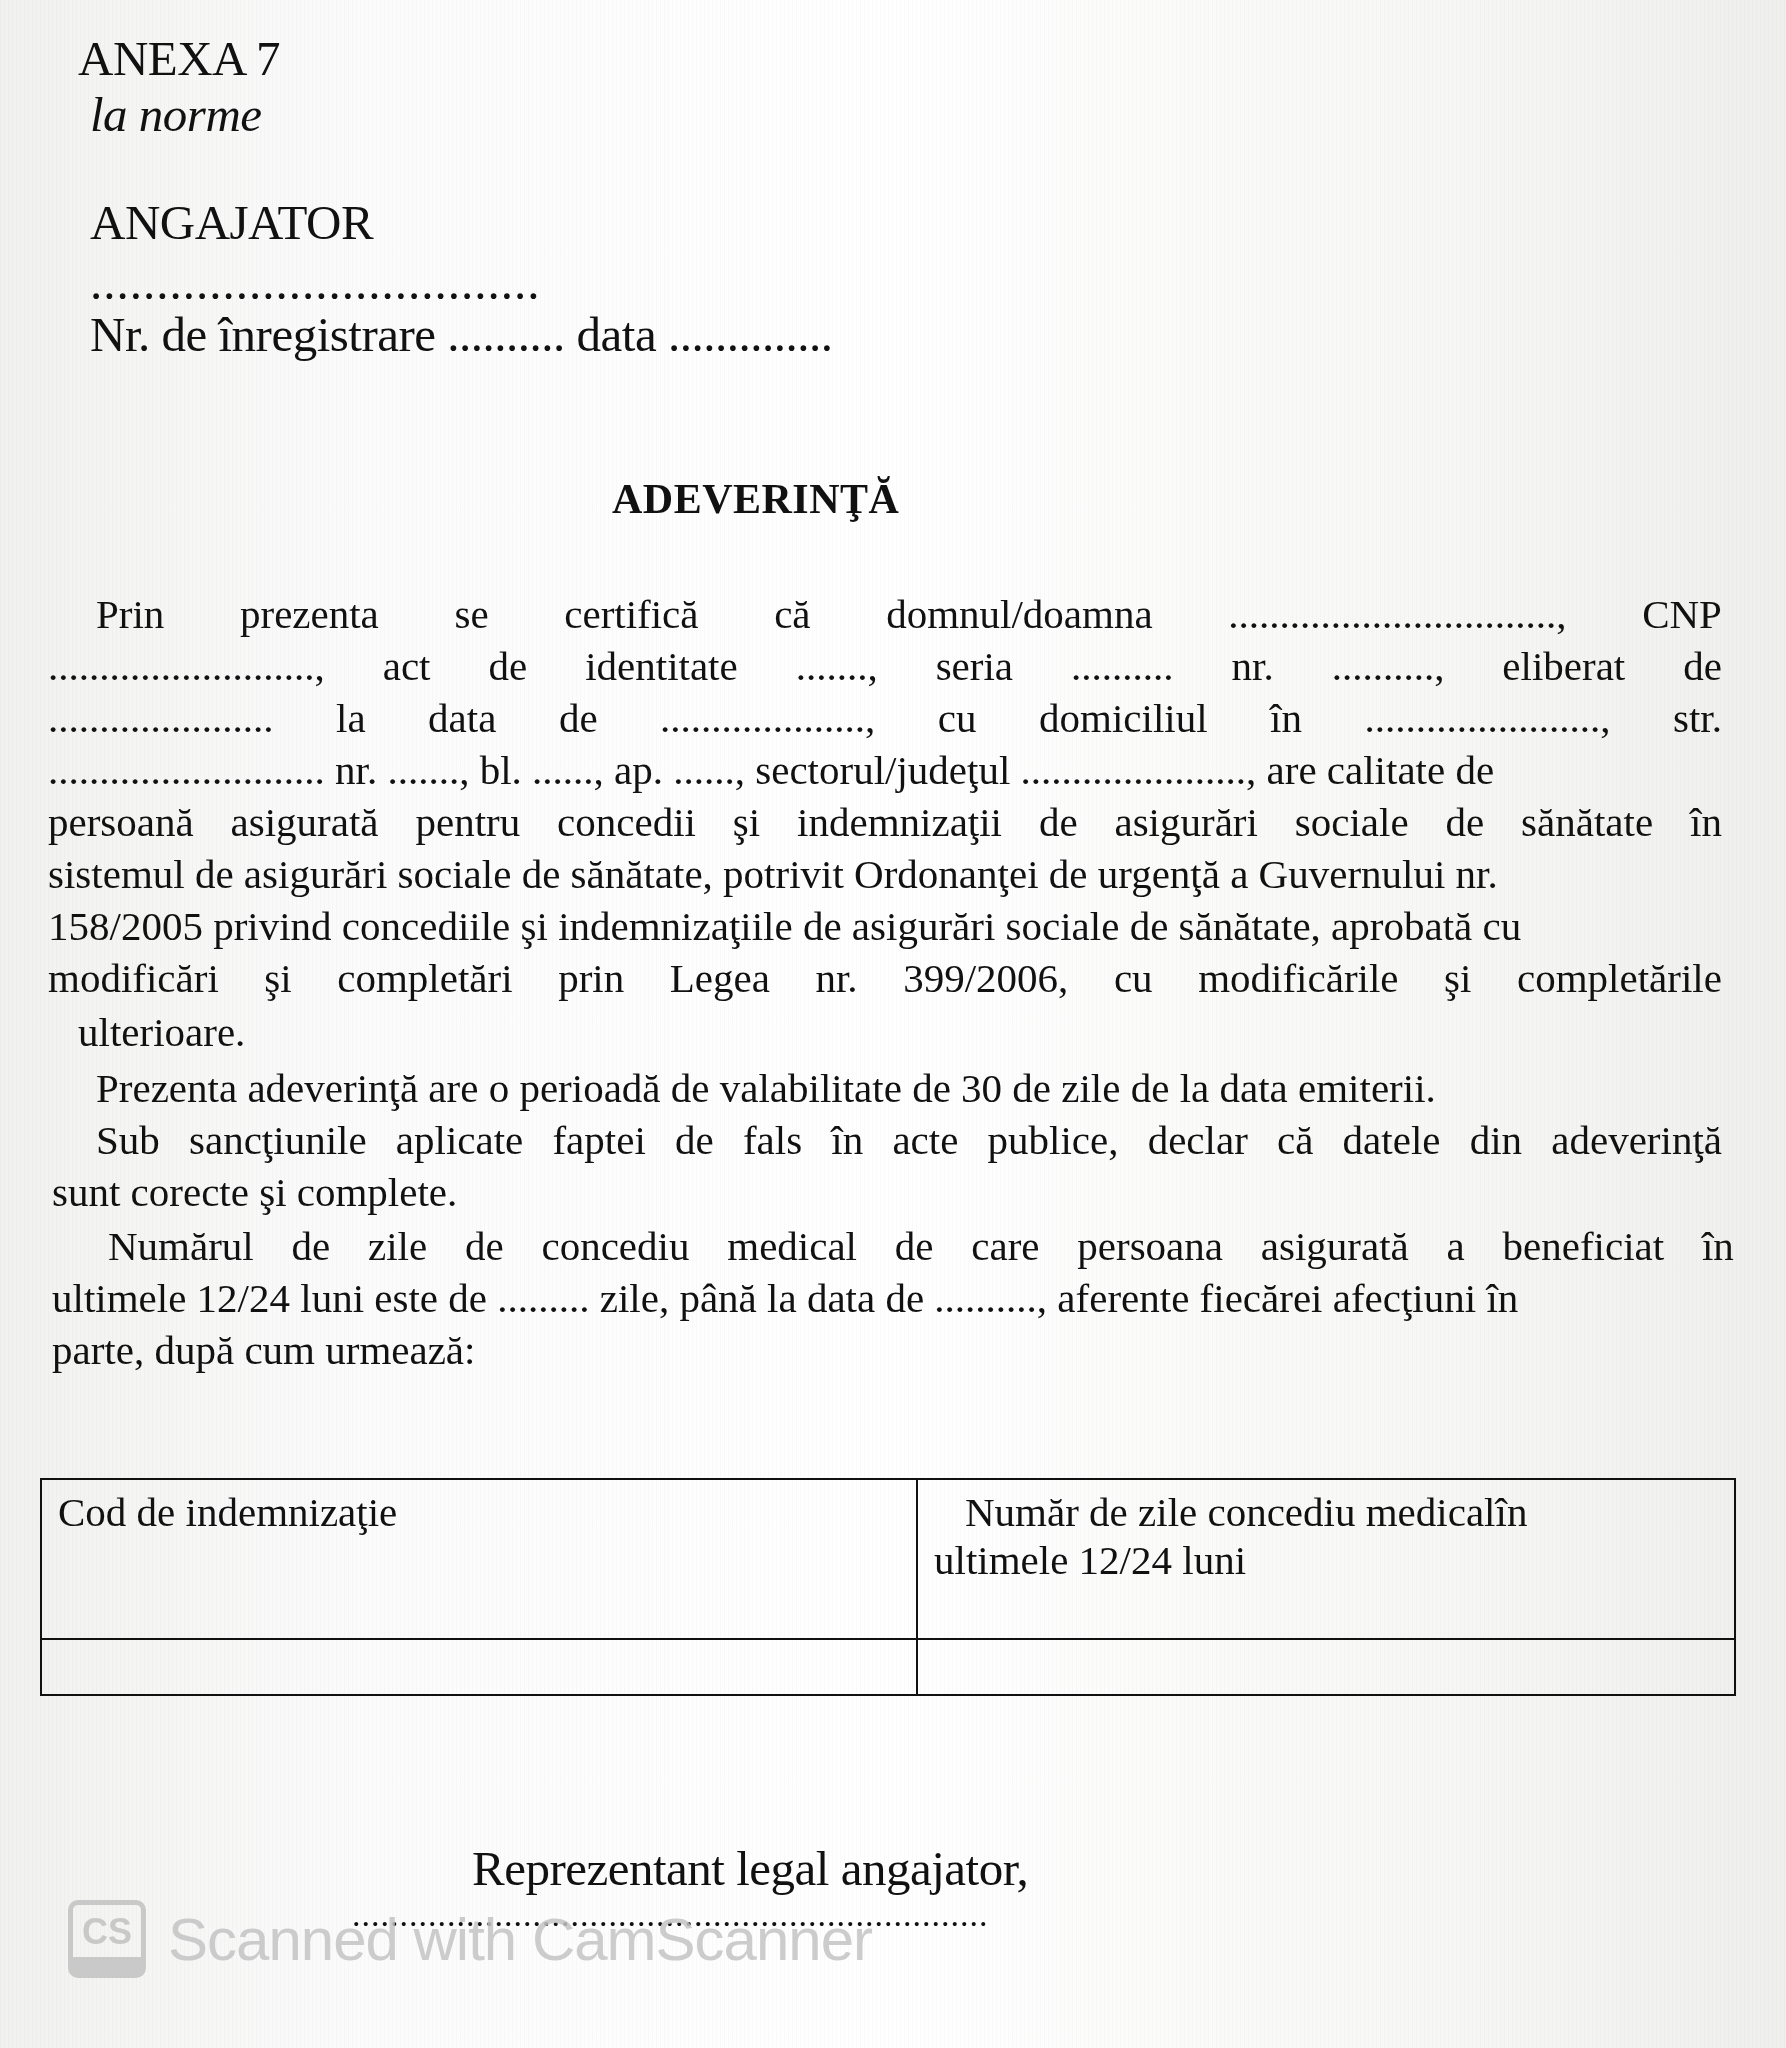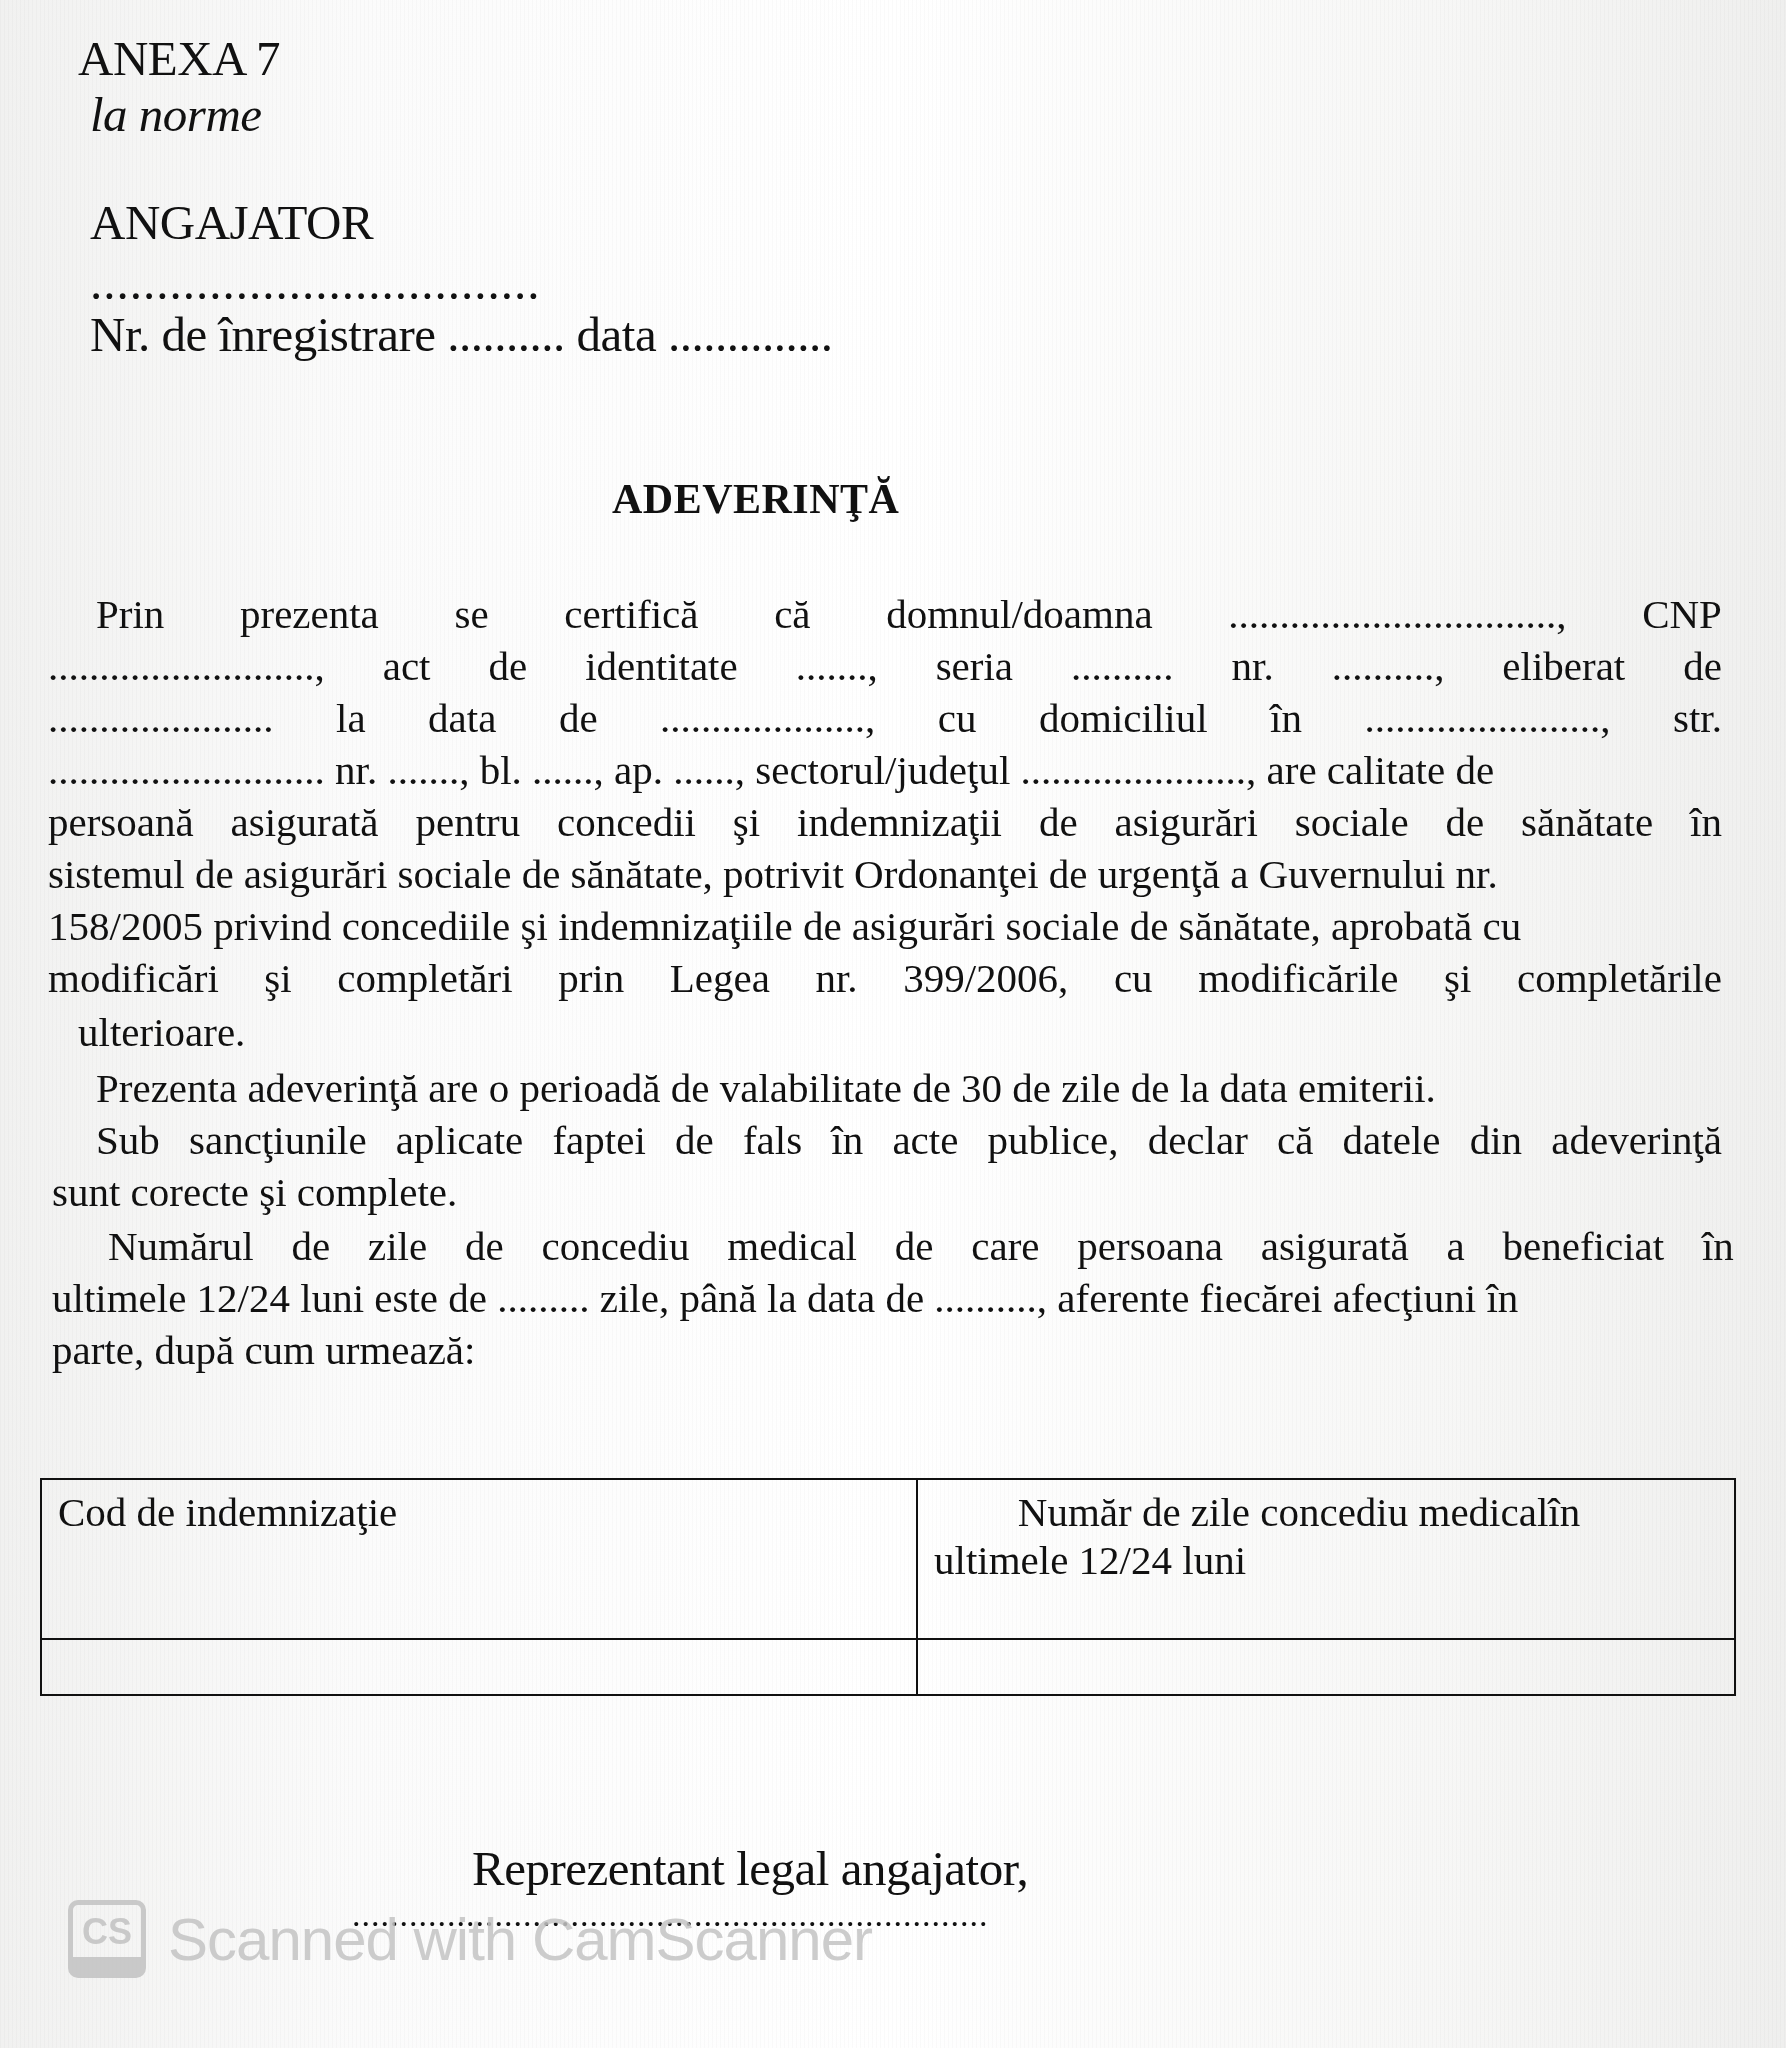--- a/index.html
+++ b/index.html
@@ -56,21 +56,21 @@
       font-family: "Liberation Serif", "DejaVu Serif", serif;
     }
     table.leave td {
       border: 2px solid #111;
       vertical-align: top;
       padding: 8px 16px;
     }
     table.leave .head td { height: 142px; }
     table.leave .body td { height: 38px; }
     .col1 { width: 842px; border-radius: 10px; }
-    .hcell2 { display: flex; justify-content: center; width: 730px; }
+    .hcell2 { display: flex; justify-content: flex-start; width: 730px; margin-left: 31px; }
 
     .signature-label { left: 472px; top: 1844px; }
     .signature-dots { left: 352px; top: 1898px; letter-spacing: 1px; font-size: 34px; }
 
     .watermark {
       left: 68px; top: 1900px;
       display: flex; align-items: center;
       opacity: 0.85;
     }
     .cs-logo {

